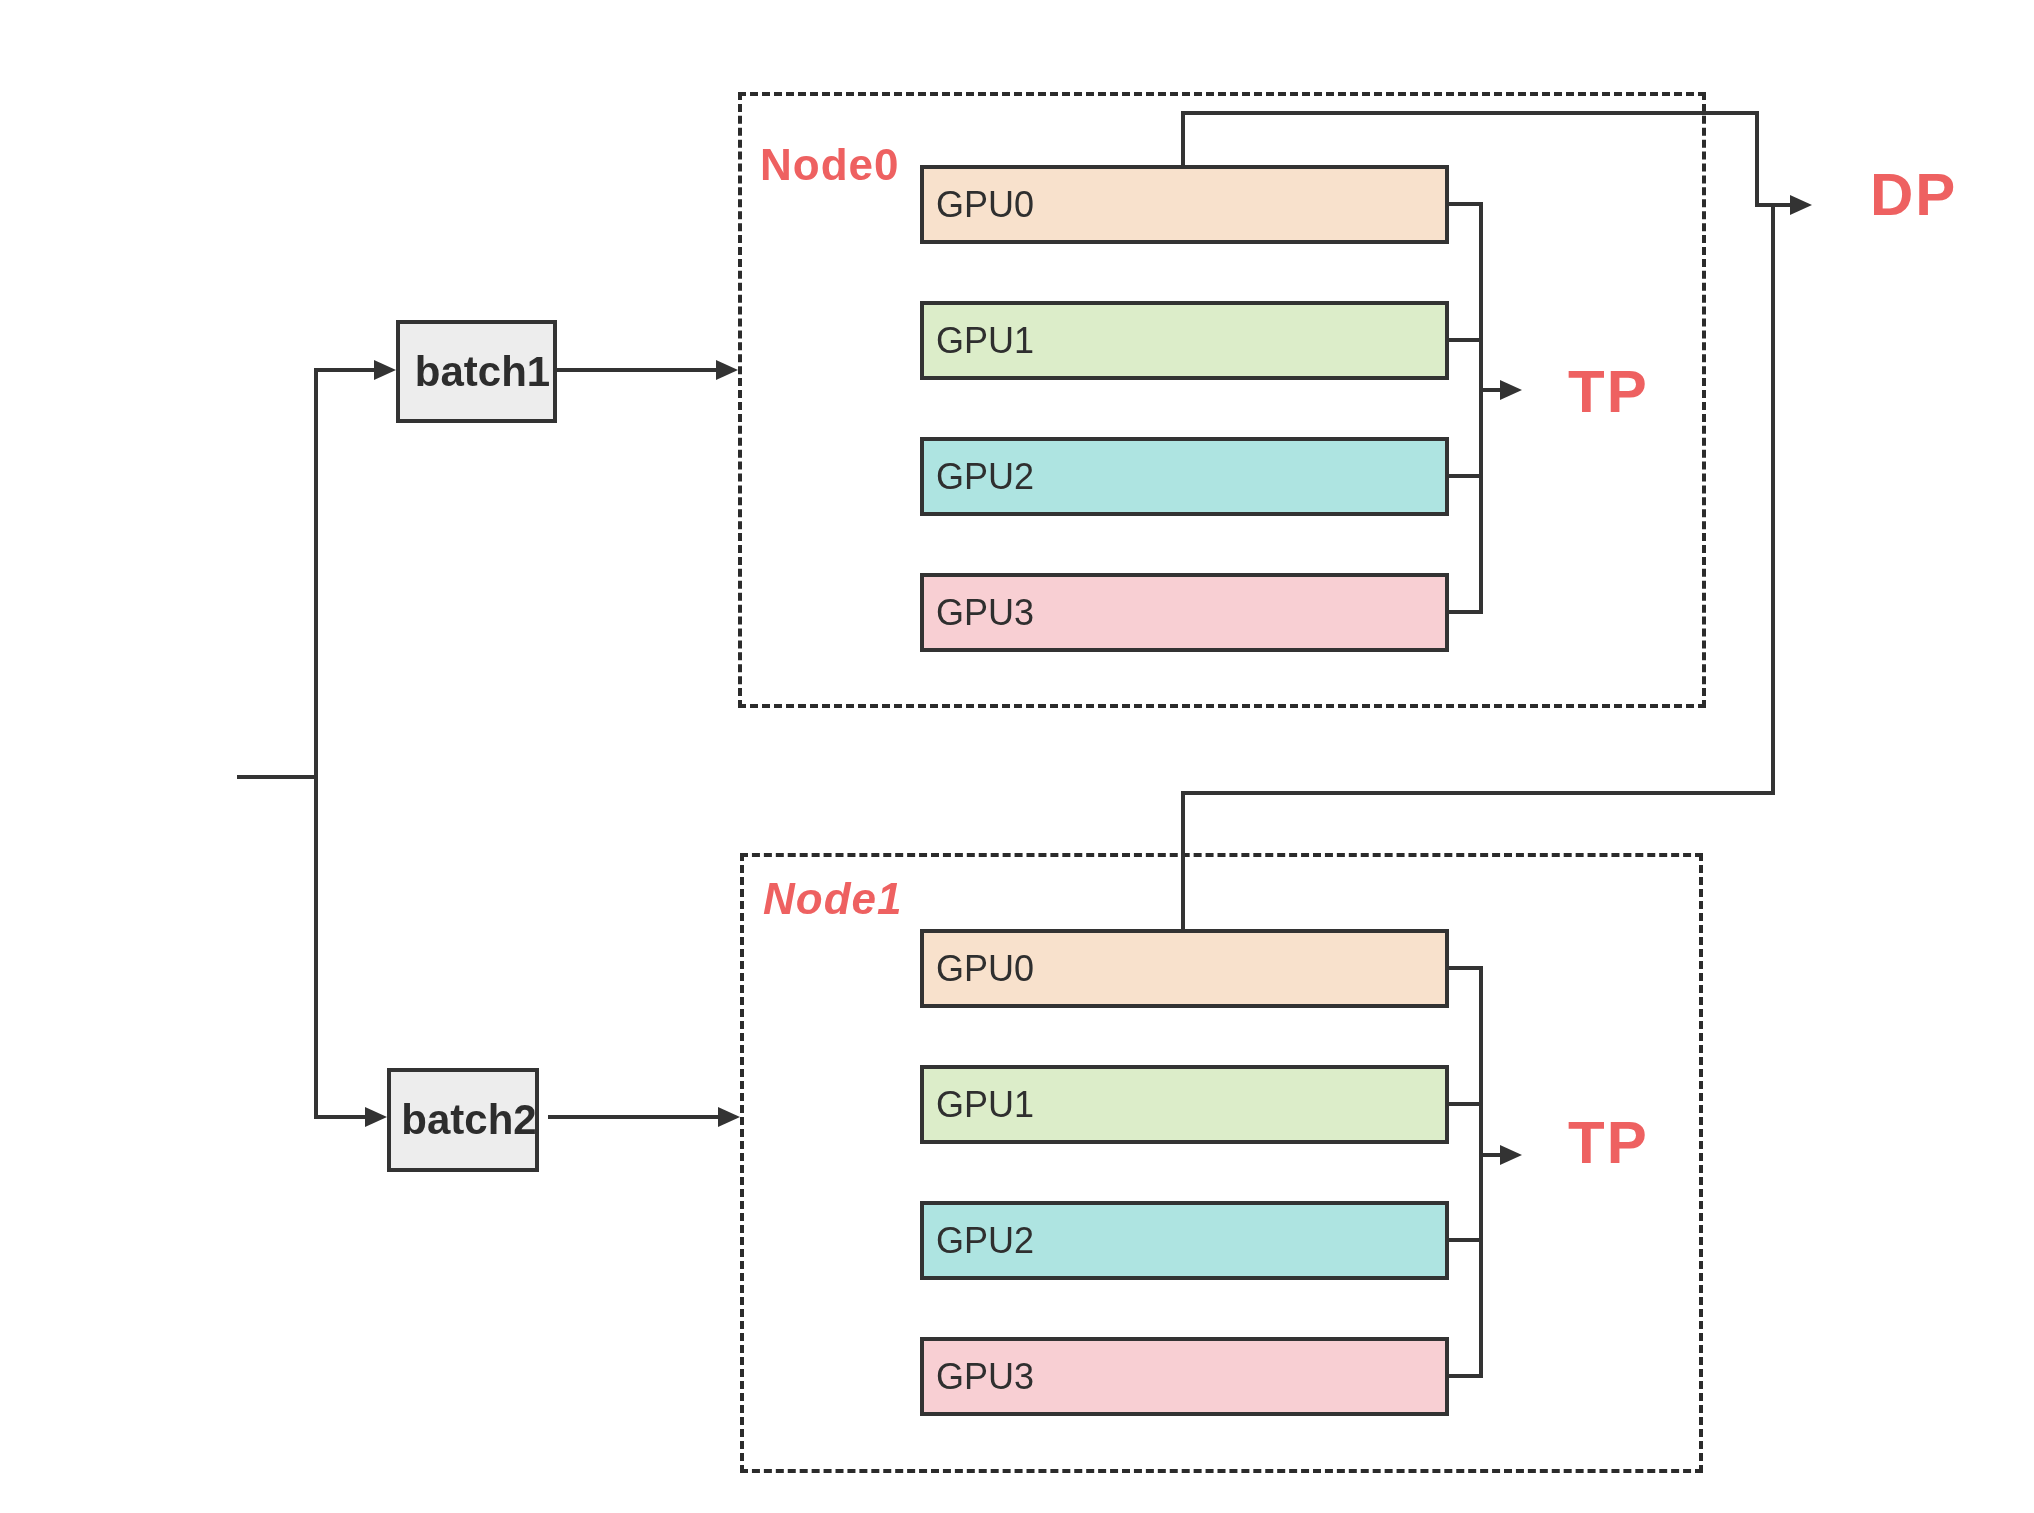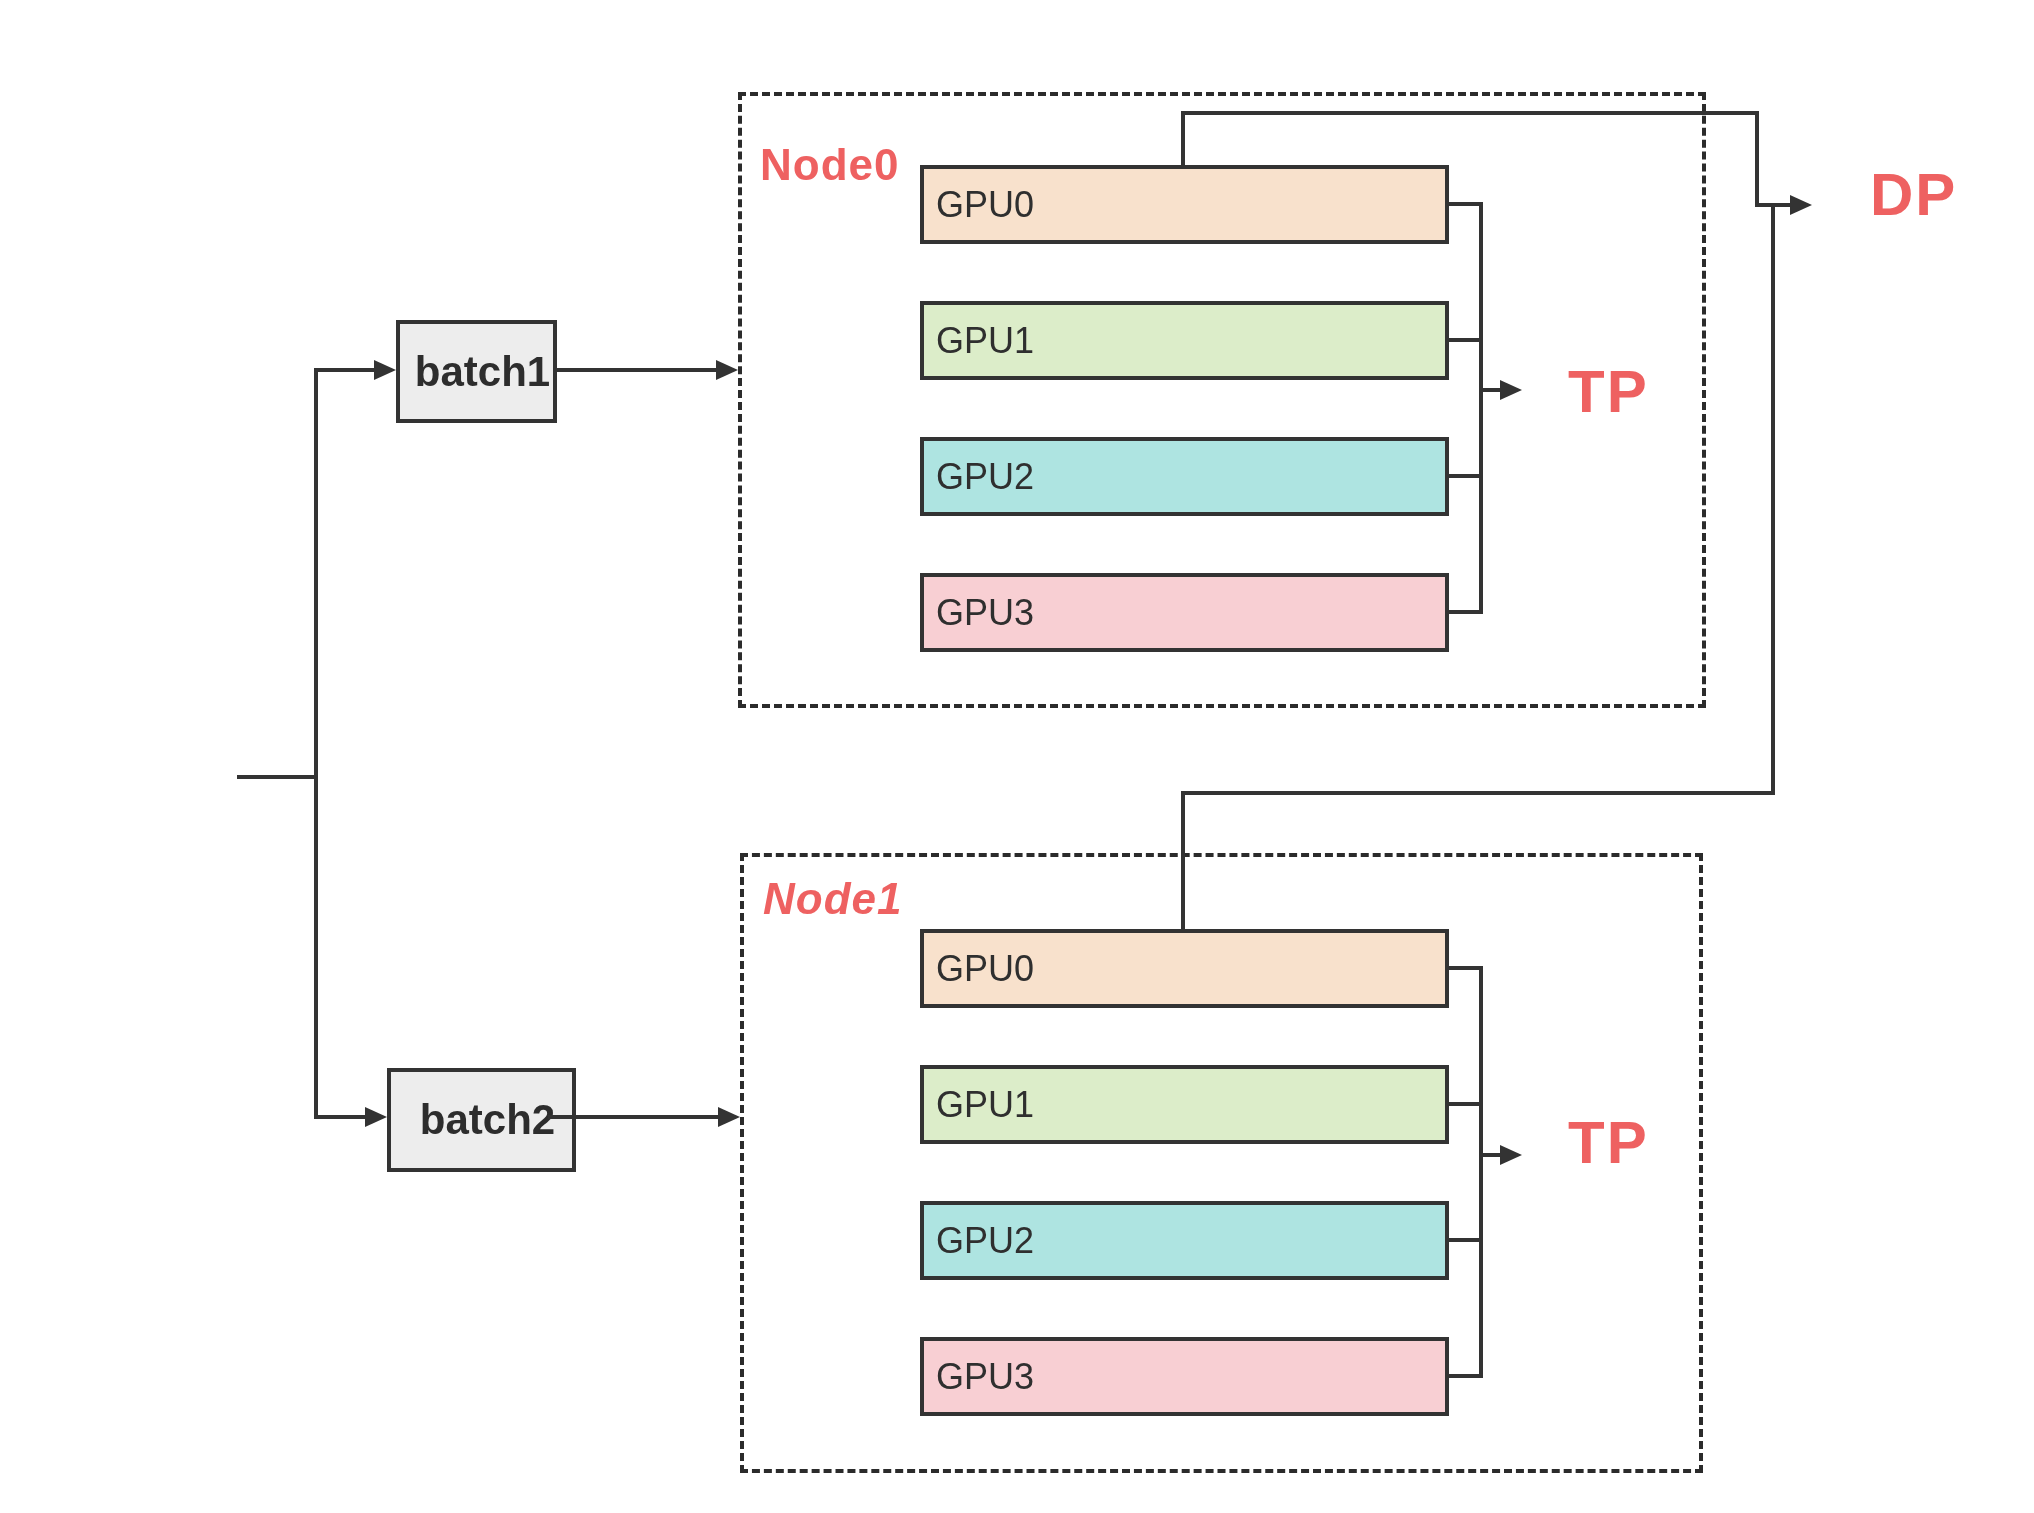--- a/index.html
+++ b/index.html
@@ -14,21 +14,21 @@
   .gbox{
     position:absolute;
     background:#ededed;
     border:4px solid #333333;
     box-sizing:border-box;
     display:flex;align-items:center;justify-content:center;
     font-weight:bold;color:#2d2d2d;padding-left:12px;
   }
   #batch-box{left:57px;top:707px;width:181px;height:140px;font-size:46px;}
   #batch1-box{left:396px;top:320px;width:161px;height:103px;font-size:42px;}
-  #batch2-box{left:387px;top:1068px;width:189px;height:104px;font-size:42px;}
+  #batch2-box{left:387px;top:1068px;width:152px;height:104px;font-size:42px;}
 
   
   .node{
     position:absolute;
     border:4px dashed #2b2b2b;
     box-sizing:border-box;
     background:transparent;
   }
   #node0-box{left:738px;top:92px;width:968px;height:616px;}
   #node1-box{left:740px;top:853px;width:963px;height:620px;}

